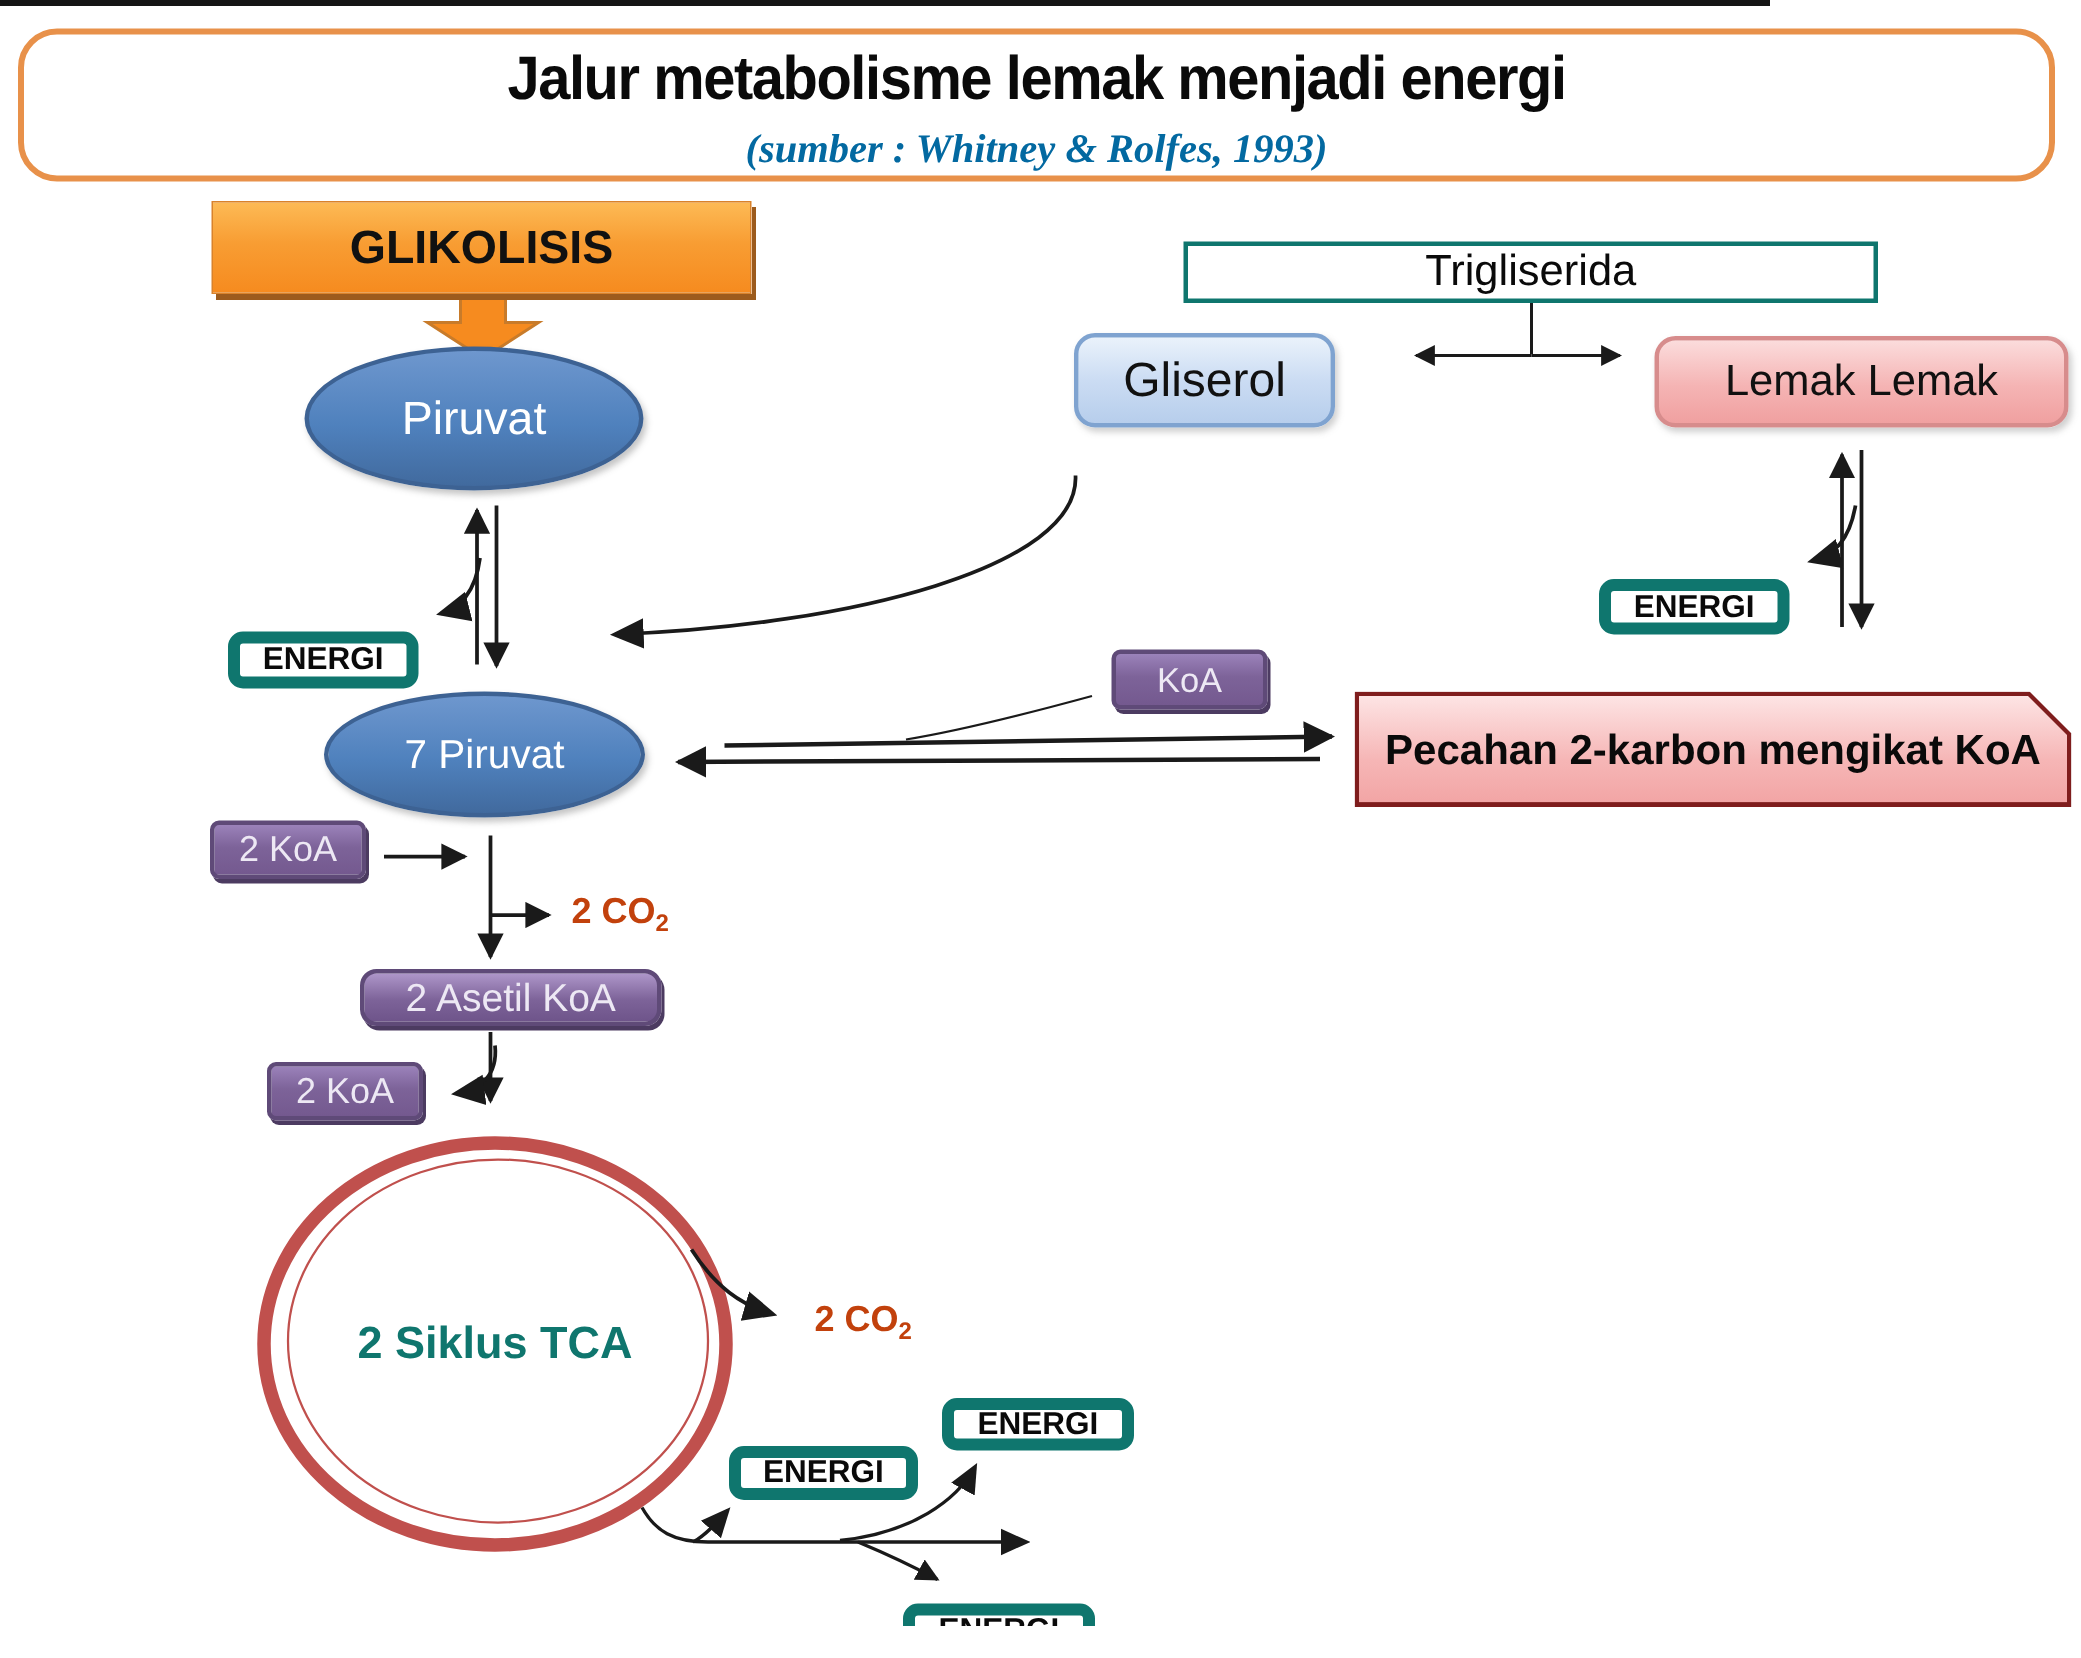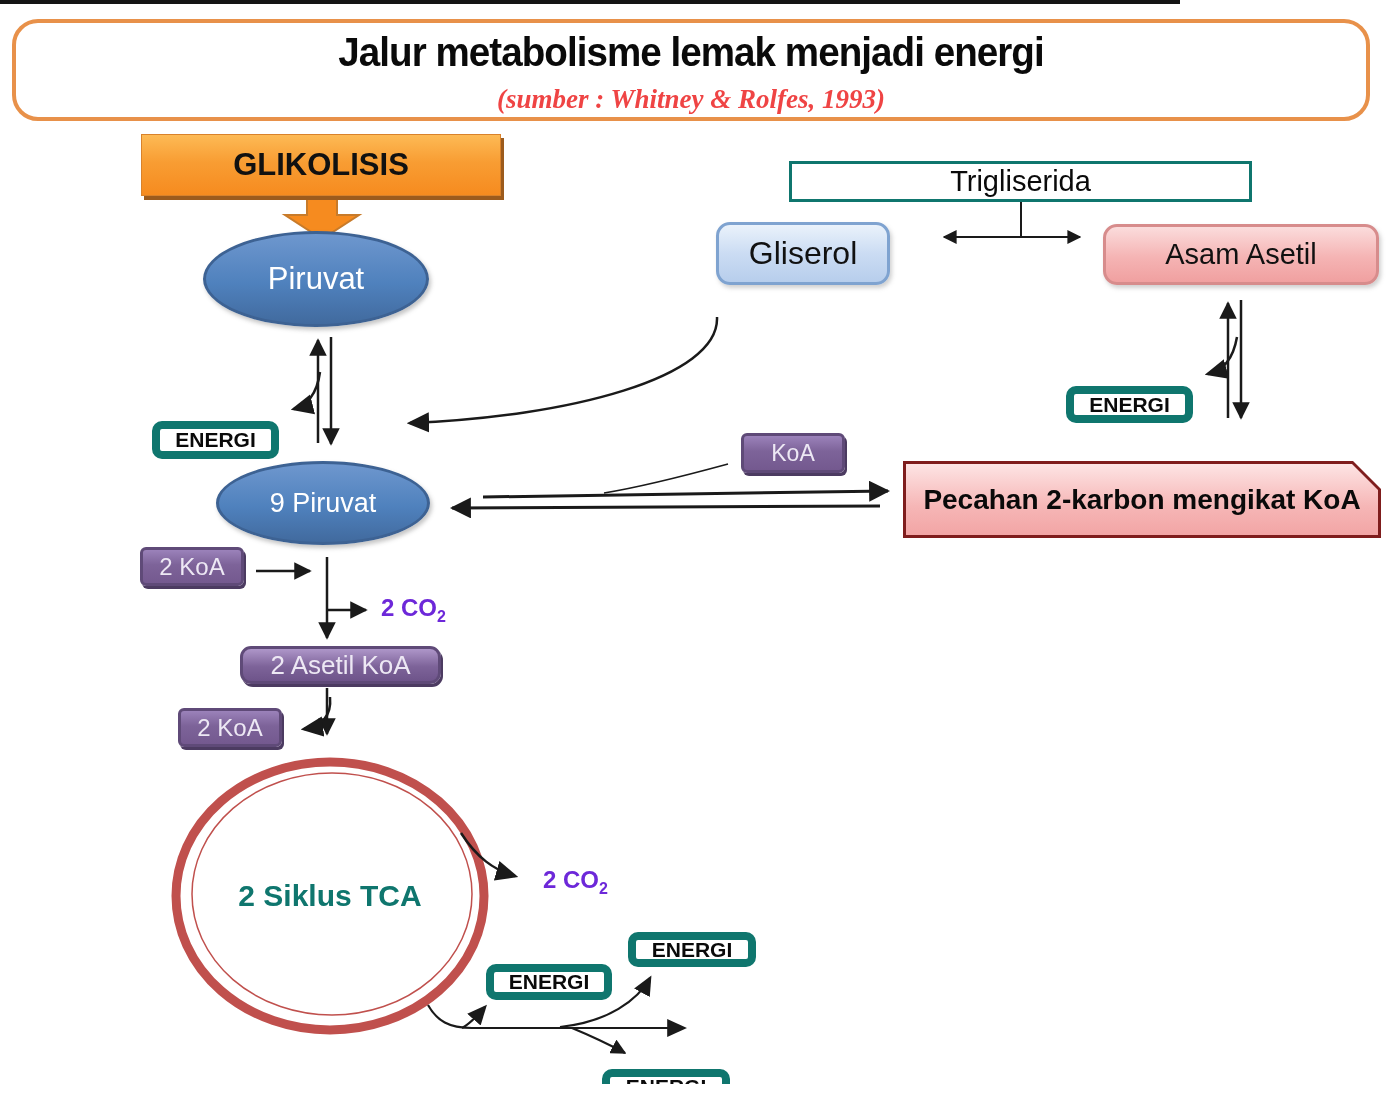--- a/index.html
+++ b/index.html
@@ -12,21 +12,21 @@
 
   
   .topline{left:0;top:0;width:1180px;height:4px;background:#151515;}
 
   
   .title-box{left:12px;top:19px;width:1358px;height:102px;background:#fff;
     border:4px solid #E8914A;border-radius:26px;}
   .title-heading{left:12px;top:28px;width:1358px;height:48px;font-size:41px;font-weight:bold;
     letter-spacing:-1px;transform:scaleX(.94);color:#0a0a0a;}
   .title-sub{left:12px;top:82px;width:1358px;height:34px;font-size:27px;font-weight:bold;
-    font-style:italic;font-family:"Liberation Serif", serif;color:#ef4444;}
+    font-style:italic;font-family:"Liberation Serif", serif;color:#0369a1;}
 
   
   .glikolisis{left:141px;top:134px;width:360px;height:62px;
     background:linear-gradient(180deg,#FDBA55 0%,#F89D33 45%,#F68B1F 100%);
     border:1px solid #D9822B;box-shadow:3px 4px 0 #9C5B1D;font-size:31px;font-weight:bold;}
 
   
   .blue-ellipse{background:linear-gradient(180deg,#6E97CE 0%,#4F81BD 55%,#416A9E 100%);
     border:3px solid #3D6293;border-radius:50%;color:#fff;box-shadow:2px 3px 4px rgba(90,90,90,.35);}
   .glukosa{left:203px;top:231px;width:226px;height:96px;font-size:31px;}
@@ -62,21 +62,21 @@
   
   .pecahan-outer{left:903px;top:461px;width:478px;height:77px;background:#7f1d1d;
     clip-path:polygon(0 0, calc(100% - 28px) 0, 100% 28px, 100% 100%, 0 100%);
     filter:drop-shadow(2px 3px 2px rgba(120,120,120,.4));}
   .pecahan-inner{position:absolute;left:3px;top:3px;right:3px;bottom:3px;
     background:linear-gradient(180deg,#FDE4E4 0%,#F6B6B6 60%,#F2A5A5 100%);
     clip-path:polygon(0 0, calc(100% - 26px) 0, 100% 26px, 100% 100%, 0 100%);
     display:flex;align-items:center;justify-content:center;font-size:28px;font-weight:bold;color:#0a0a0a;}
 
   
-  .co2{font-size:24px;font-weight:bold;color:#6d28d9;white-space:nowrap;}
+  .co2{font-size:24px;font-weight:bold;color:#c2410c;white-space:nowrap;}
   .co2 sub{font-size:16px;}
   .tca-label{left:205px;top:876px;width:250px;height:40px;font-size:30px;font-weight:bold;color:#0f766e;}
 
   svg.layer{position:absolute;left:0;top:0;width:1387px;height:1105px;pointer-events:none;}
 </style>
 </head>
 <body>
 
 <div id="canvas">
 
@@ -151,30 +151,30 @@
   </svg>
 
   <div class="abs title-box"></div>
   <div class="abs center title-heading">Jalur metabolisme lemak menjadi energi</div>
   <div class="abs center title-sub">(sumber :  Whitney &amp; Rolfes, 1993)</div>
 
   <div class="abs center glikolisis">GLIKOLISIS</div>
   <div class="abs center blue-ellipse glukosa">Piruvat</div>
   <div class="abs center outline-orange trigliserida">Trigliserida</div>
   <div class="abs center gliserol">Gliserol</div>
-  <div class="abs center asam-lemak">Asam Asetil</div>
+  <div class="abs center asam-lemak">Lemak Lemak</div>
 
   <div class="abs center outline-orange energi energi-asam">ENERGI</div>
   <div class="abs center outline-orange energi energi-left">ENERGI</div>
 
   <div class="abs pecahan-outer">
     <div class="pecahan-inner">Pecahan 2-karbon mengikat KoA</div>
   </div>
 
-  <div class="abs center blue-ellipse piruvat">9 Piruvat</div>
+  <div class="abs center blue-ellipse piruvat">7 Piruvat</div>
   <div class="abs center purple koa">KoA</div>
   <div class="abs center purple koa2-top">2 KoA</div>
 
   <div class="abs co2" style="left:381px;top:594px;">
     <span>2 CO</span><sub>2</sub>
   </div>
 
   <div class="abs center purple asetil">2 Asetil KoA</div>
   <div class="abs center purple koa2-bottom">2 KoA</div>
 

